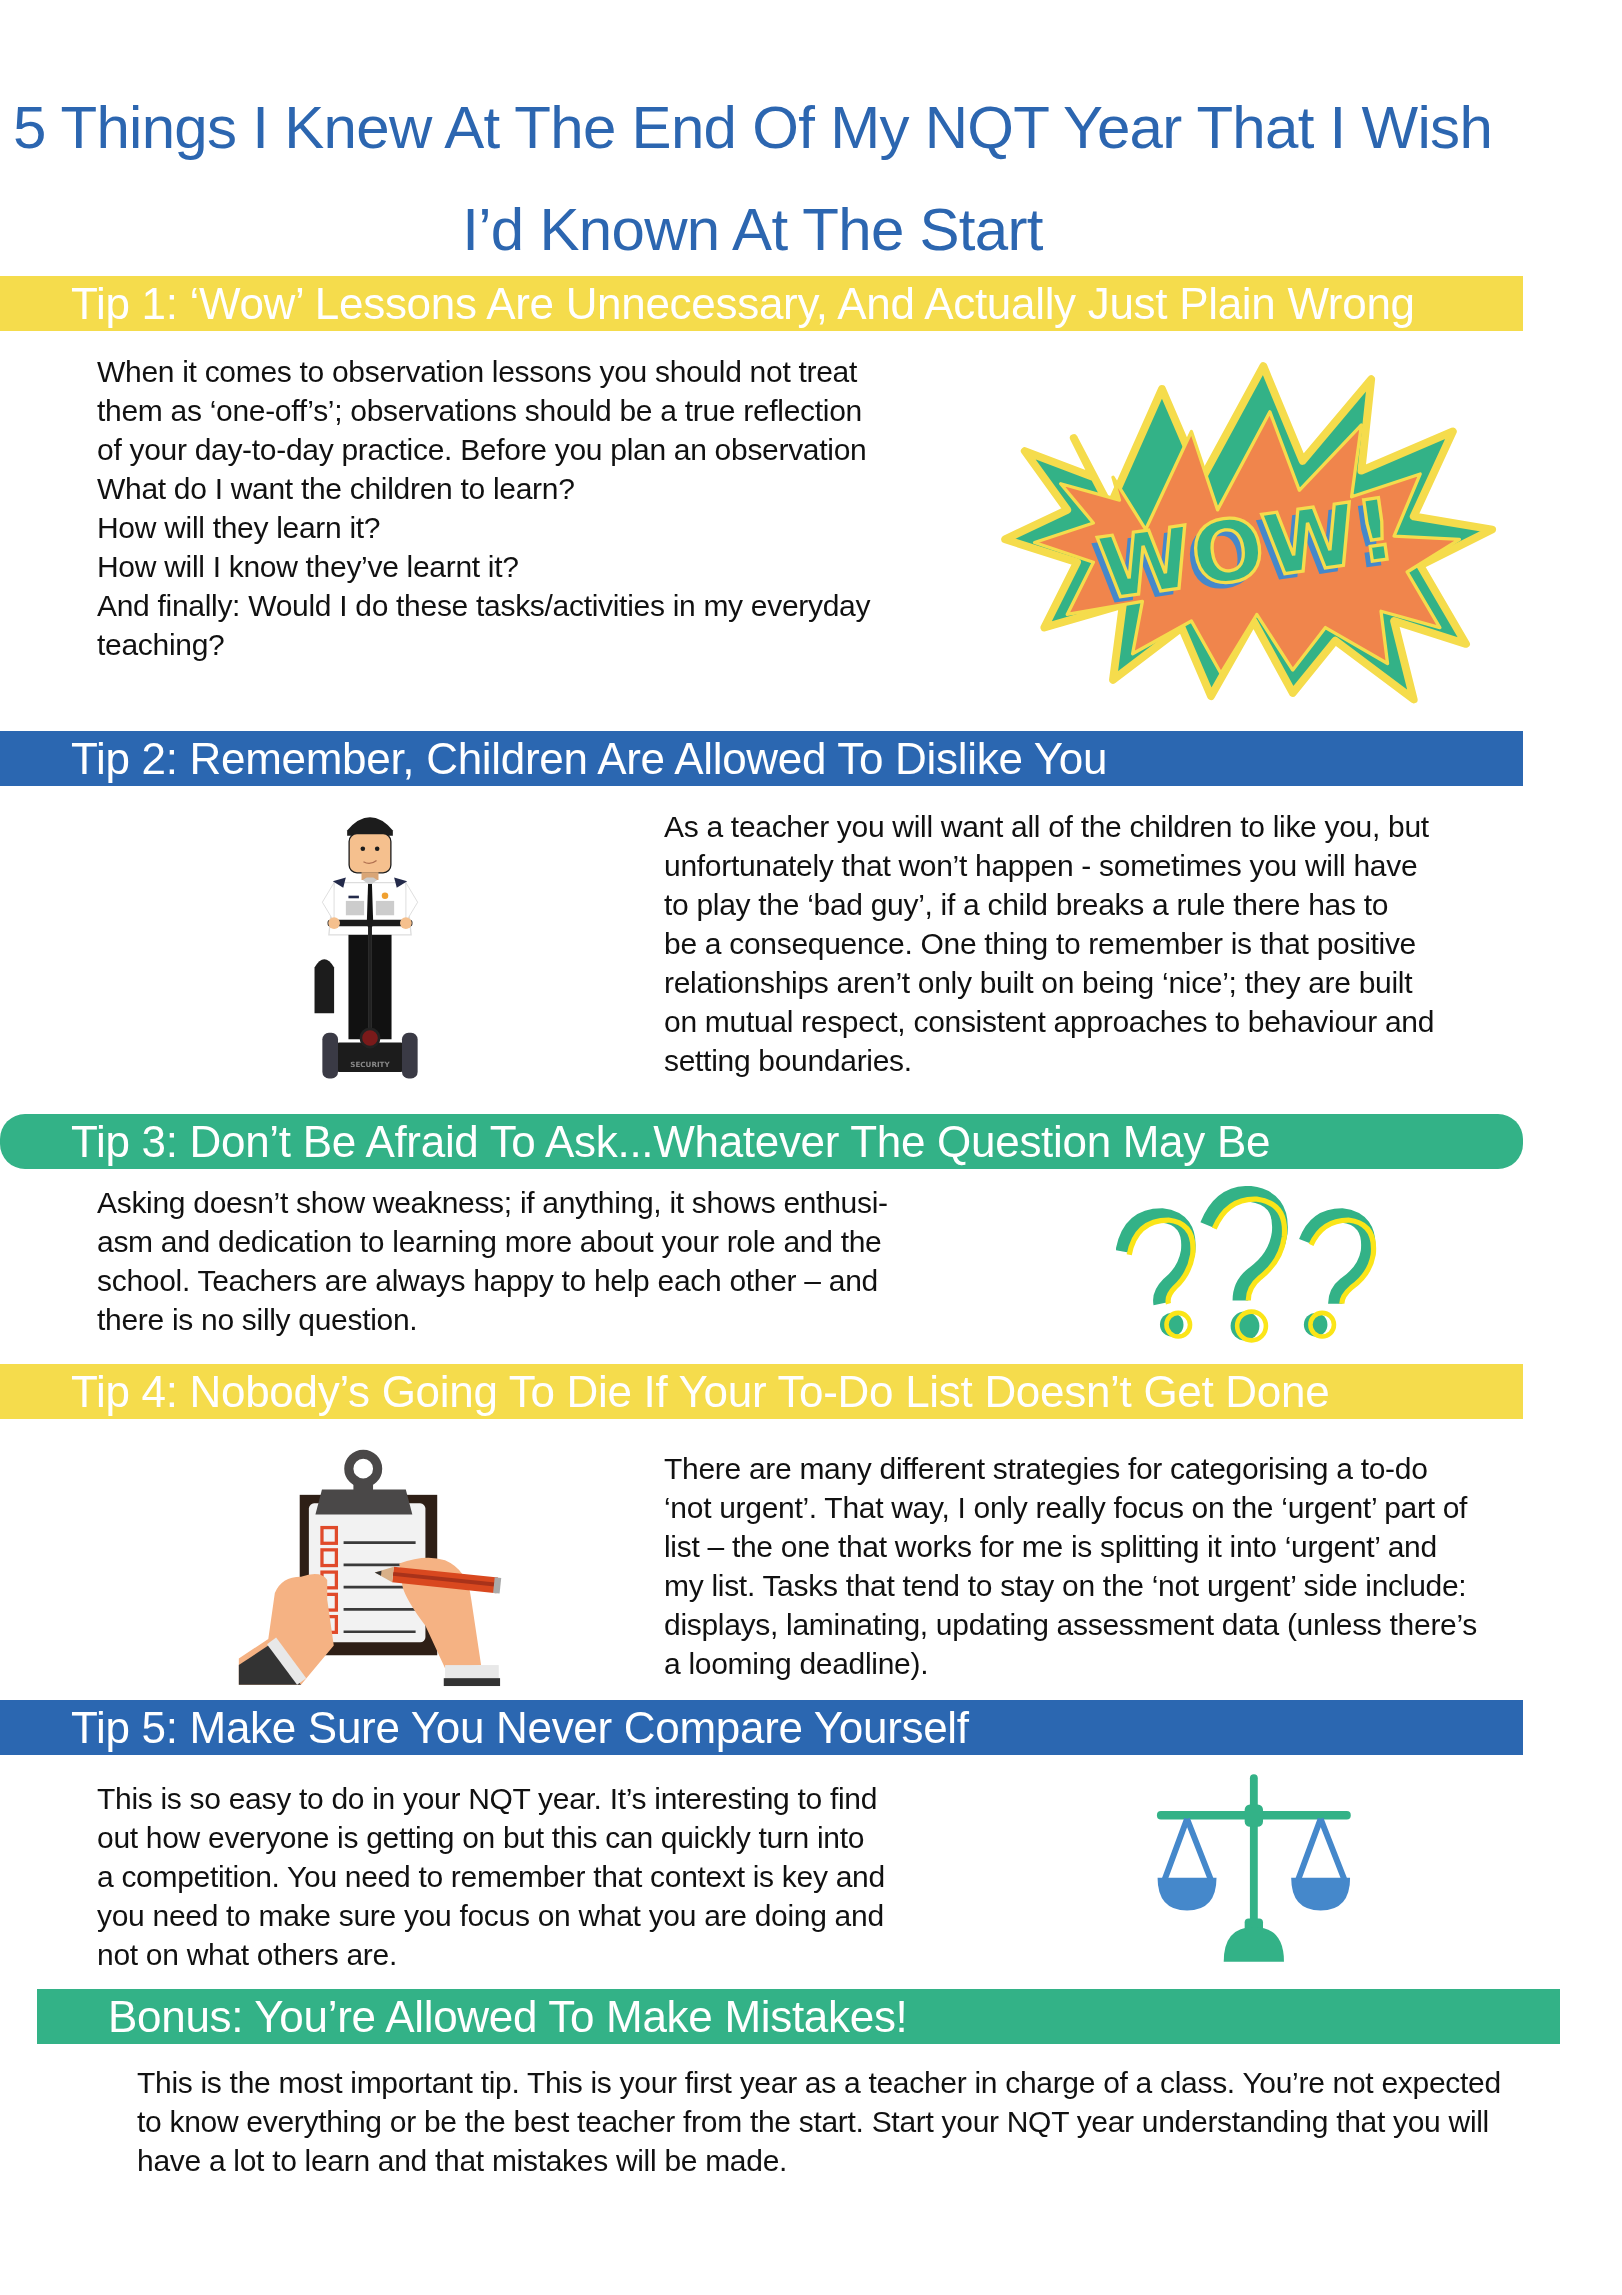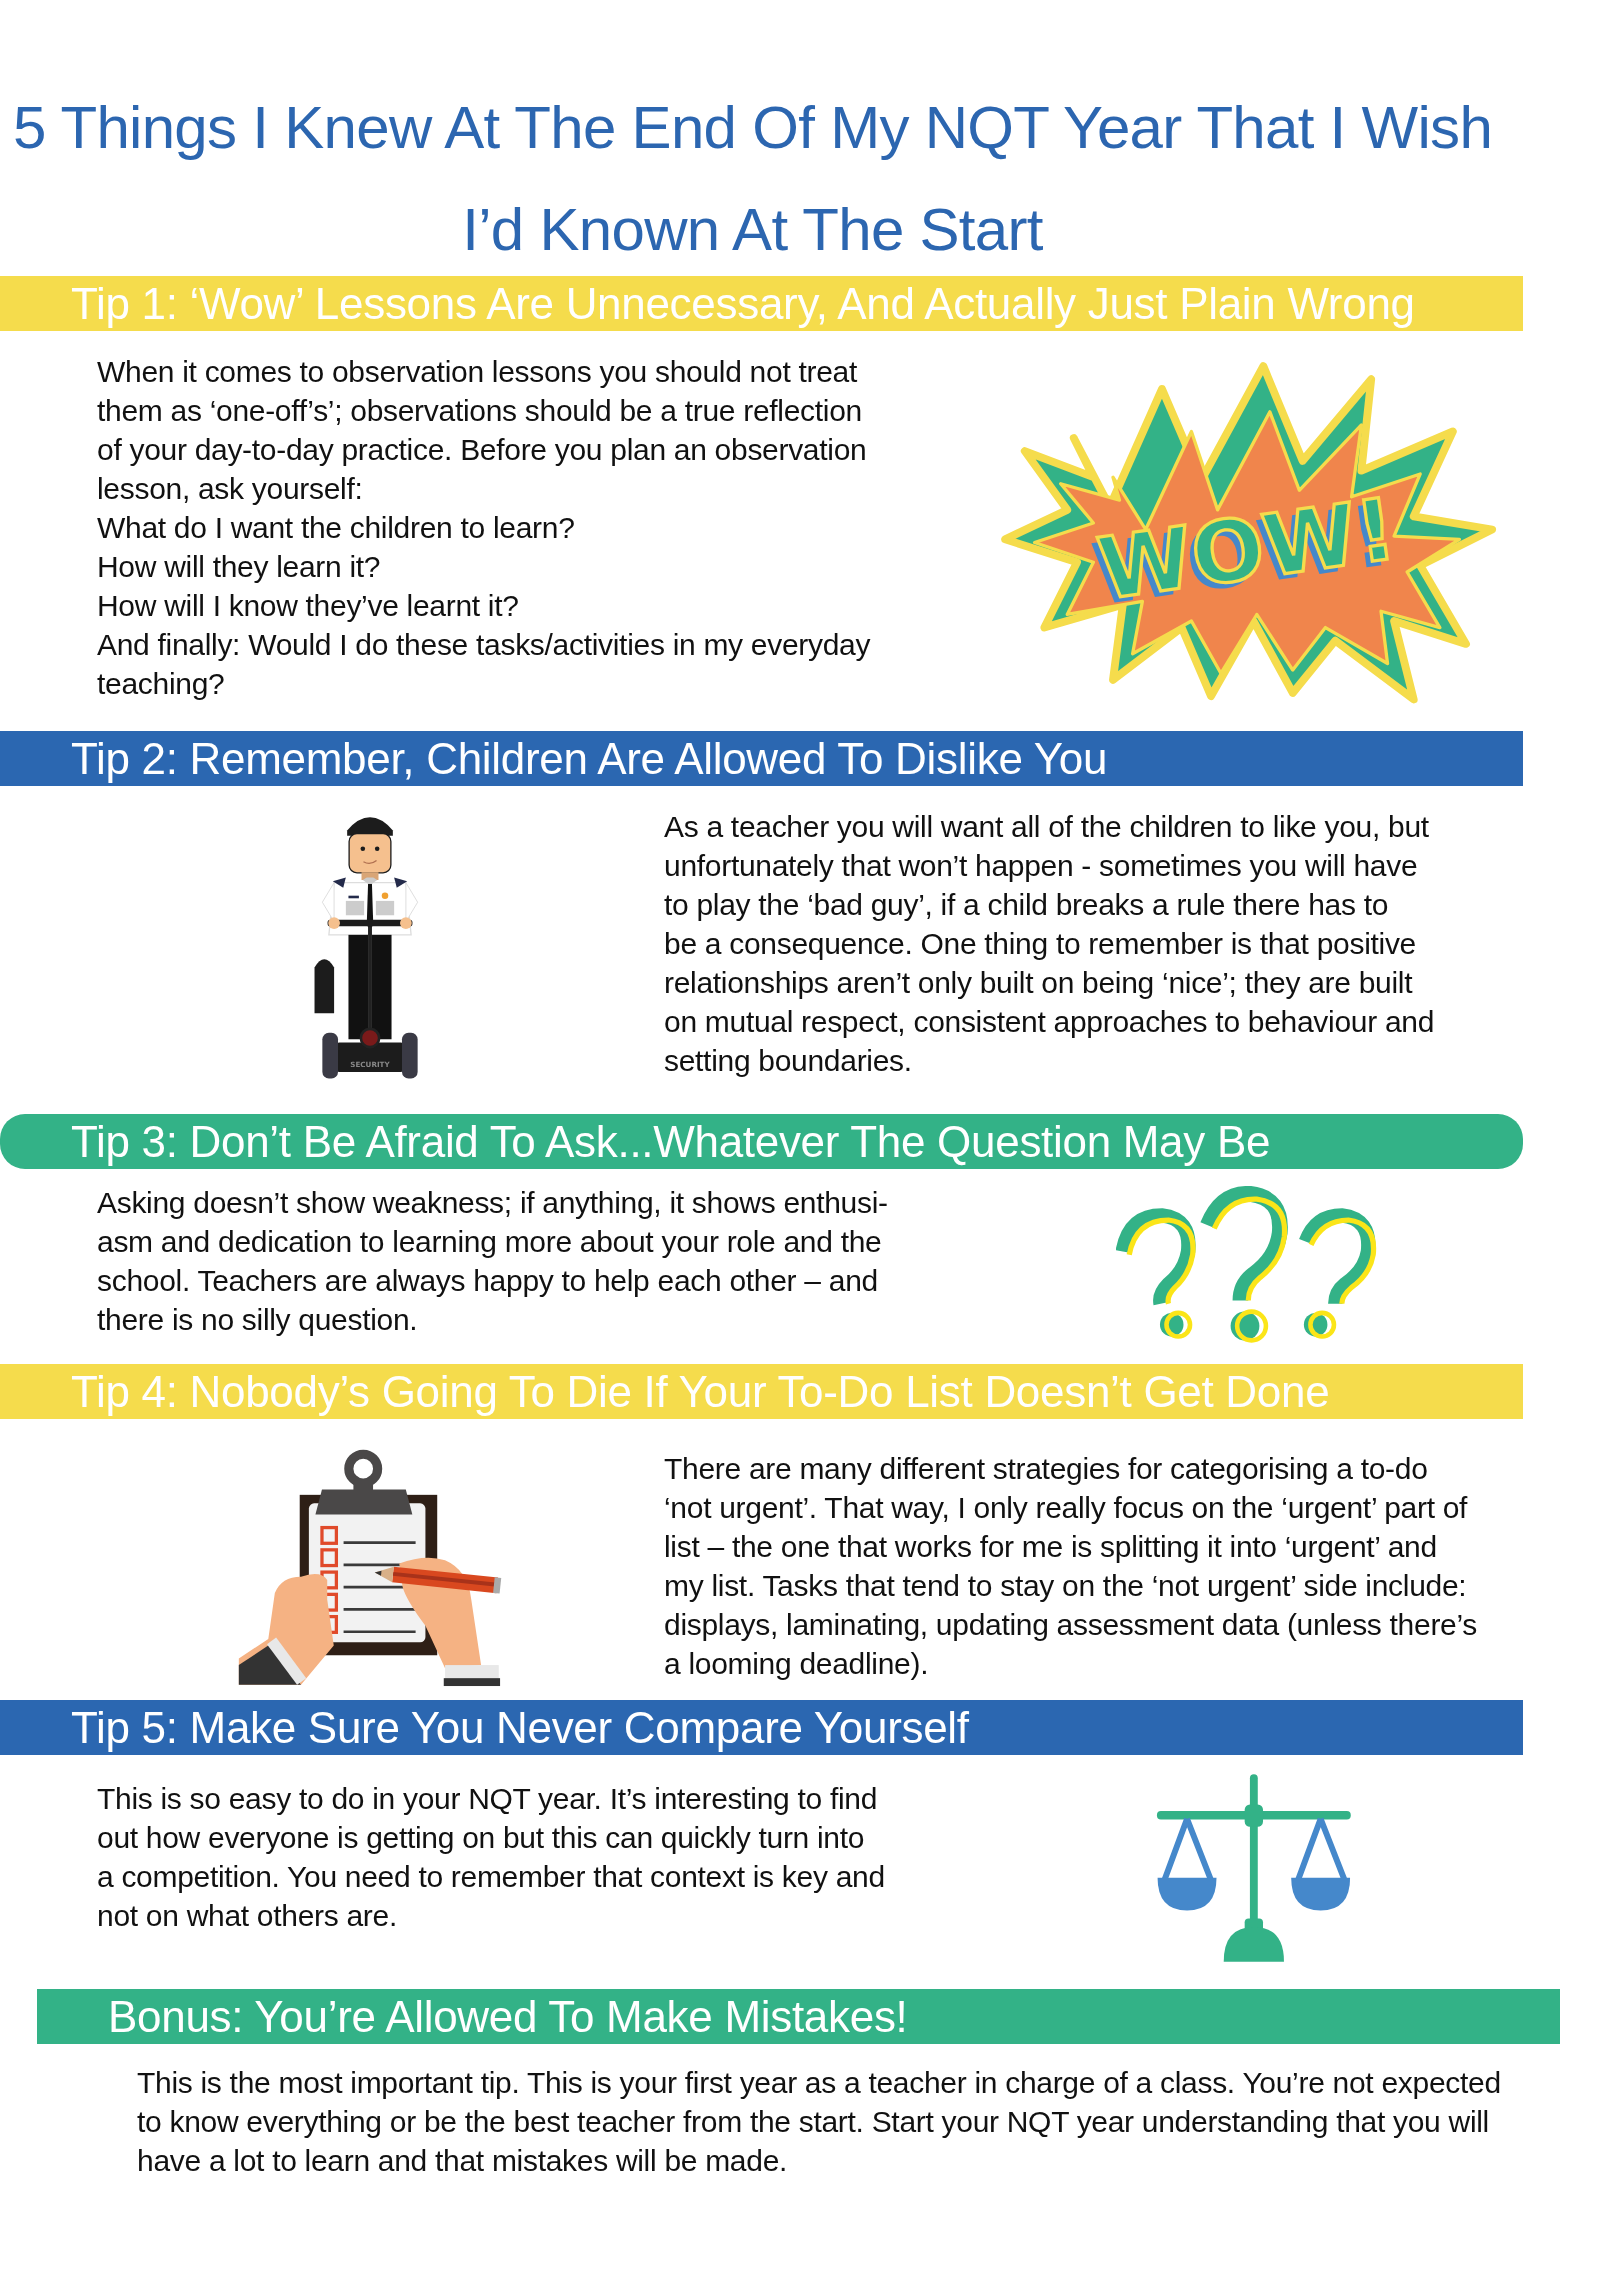--- a/index.html
+++ b/index.html
@@ -64,21 +64,20 @@
 <div class="title">
   <div>5 Things I Knew At The End Of My NQT Year That I Wish</div>
   <div>I’d Known At The Start</div>
 </div>
 
 <div class="band yellow" style="top:276px;">Tip 1: ‘Wow’ Lessons Are Unnecessary, And Actually Just Plain Wrong</div>
 <div class="body-text" style="left:97px; top:352px; width:890px;">
   <p>When it comes to observation lessons you should not treat</p>
   <p>them as ‘one-off’s’; observations should be a true reflection</p>
   <p>of your day-to-day practice. Before you plan an observation</p>
-  <p>lesson, ask yourself:</p>
   <p>What do I want the children to learn?</p>
   <p>How will they learn it?</p>
   <p>How will I know they’ve learnt it?</p>
   <p>And finally:  Would I do these tasks/activities in my everyday</p>
   <p>teaching?</p>
 </div>
 <div class="illus" style="left:995px; top:353px; width:504px; height:353px;">
   <svg viewBox="0 0 770 540">
     <polygon points="120,130 175,235 255,55 315,195 410,20 470,165 575,40 560,180 700,120 640,250 760,270 650,325 720,445 610,410 640,530 520,440 455,520 395,410 330,525 285,420 180,500 195,385 75,420 125,320 15,285 110,240 45,150 150,190" fill="#33b287" stroke="#f5dc4c" stroke-width="12" stroke-linejoin="round"></polygon>
     <polygon points="180,190 230,270 300,120 340,240 420,90 465,210 560,110 545,220 650,185 610,280 710,285 630,335 680,420 590,395 600,475 505,420 455,485 400,400 345,490 300,410 210,460 225,380 110,400 150,320 60,290 150,260 100,200 190,225" fill="#f0854c" stroke="#f5dc4c" stroke-width="5" stroke-linejoin="round"></polygon>
@@ -224,20 +223,21 @@
   <p>my list. Tasks that tend to stay on the ‘not urgent’ side include:</p>
   <p>displays, laminating, updating assessment data (unless there’s</p>
   <p>a looming deadline).</p>
 </div>
 
 <div class="band blue" style="top:1700px;">Tip 5: Make Sure You Never Compare Yourself</div>
 <div class="body-text" style="left:97px; top:1779px; width:890px;">
   <p>This is so easy to do in your NQT year. It’s interesting to find</p>
   <p>out how everyone is getting on but this can quickly turn into</p>
   <p>a competition. You need to remember that context is key and</p>
+  <p>you need to make sure you focus on what you are doing and</p>
   <p>not on what others are.</p>
 </div>
 <div class="illus" style="left:1153px; top:1773px; width:203px; height:190px;">
   <svg viewBox="0 0 310 290">
 
     <rect x="148" y="2" width="12" height="240" rx="6" fill="#33b287"></rect>
 
     <rect x="6" y="58" width="296" height="13" rx="6" fill="#33b287"></rect>
 
     <rect x="140" y="48" width="28" height="34" rx="8" fill="#33b287"></rect>

